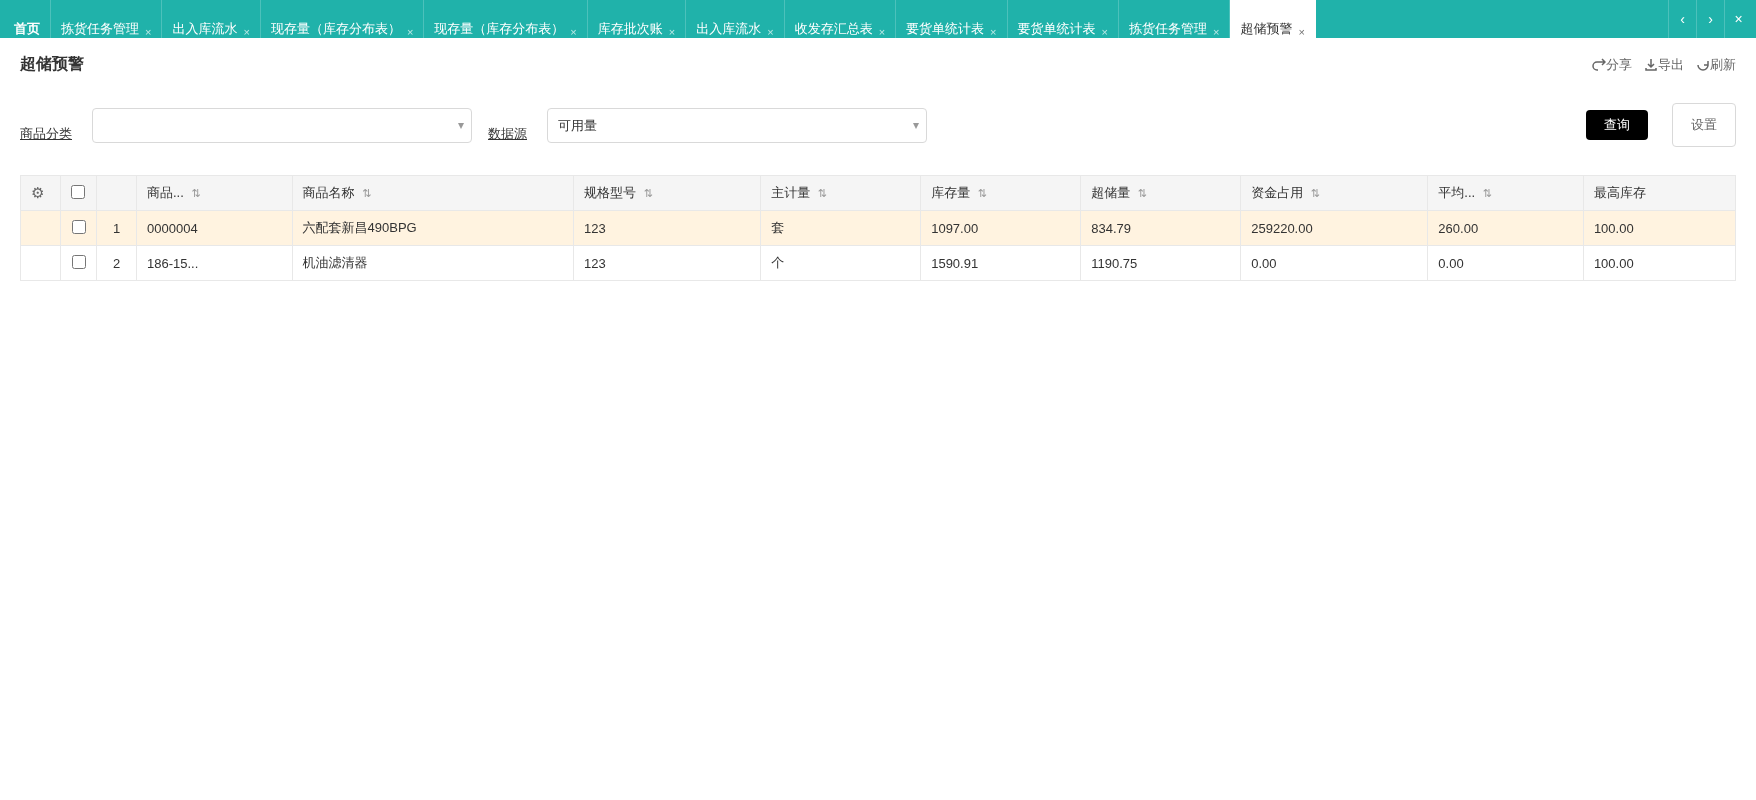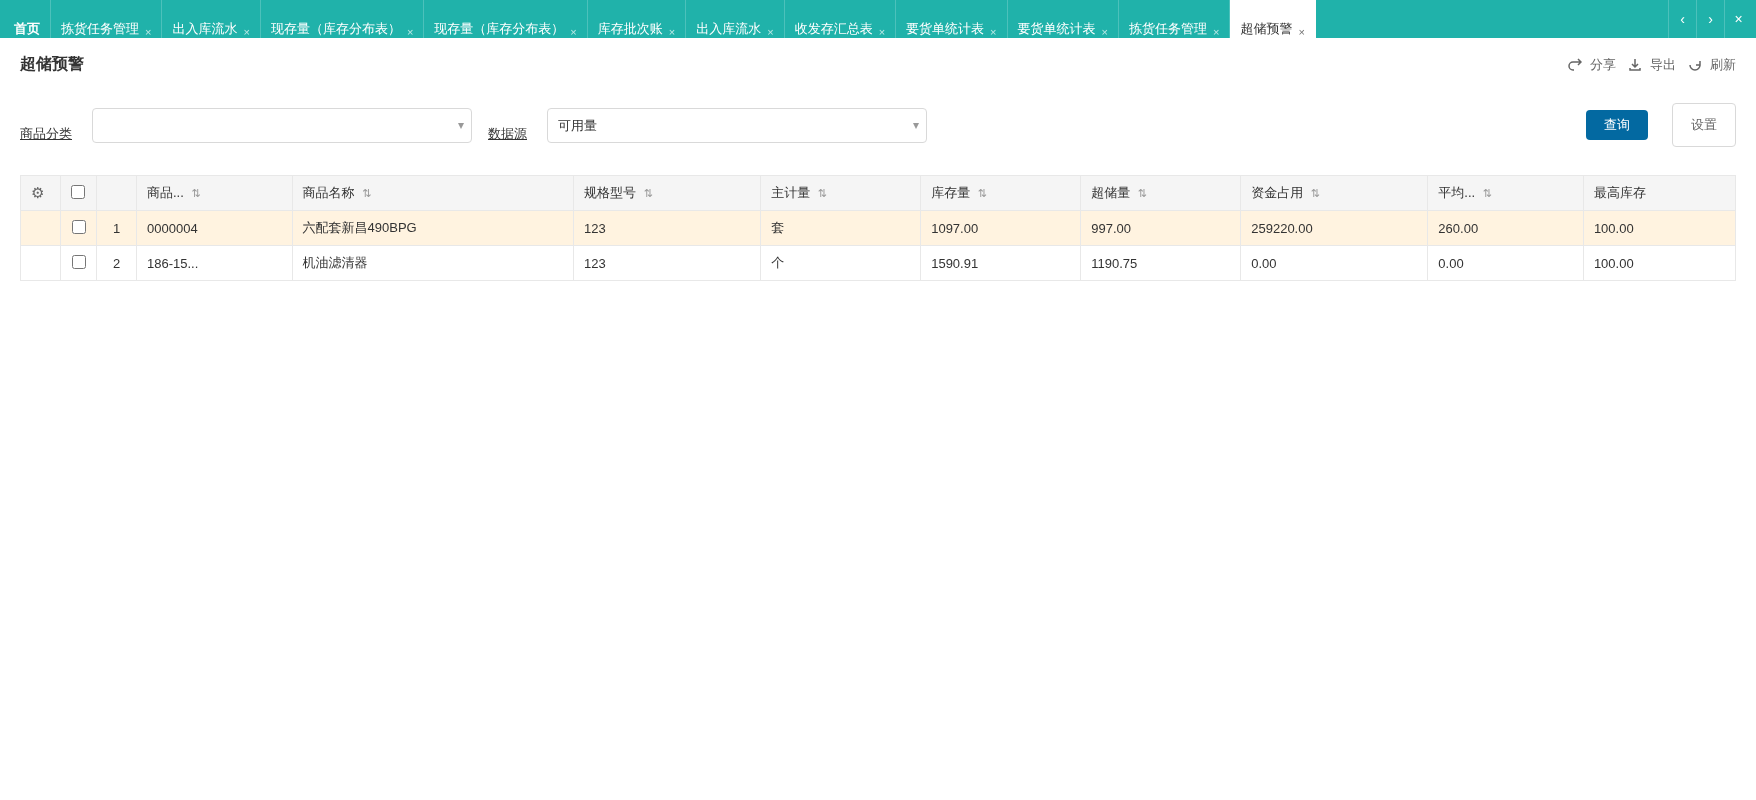--- a/index.html
+++ b/index.html
@@ -73,21 +73,21 @@
       color: #333;
     }
     .header-actions {
       display: flex;
       align-items: center;
       gap: 12px;
     }
     .header-action-btn {
       display: flex;
       align-items: center;
-      gap: 8px;
+      gap: 0;
       color: #666;
       cursor: pointer;
       font-size: 13px;
       background: none;
       border: none;
     }
 
     
     .filter-row {
       display: flex;
@@ -128,21 +128,21 @@
       padding: 0 28px 0 10px;
       font-size: 13px;
       color: #333;
       background: #fff;
       cursor: pointer;
       appearance: none;
       -webkit-appearance: none;
     }
 
     .btn-query {
-      background: #0369a1;
+      background: #000000;
       color: #fff;
       border: none;
       border-radius: 4px;
       padding: 6px 18px;
       font-size: 13px;
       cursor: pointer;
       margin-left: auto;
     }
     .btn-settings {
       background: #fff;
@@ -360,21 +360,21 @@
       <td class="gear-col"></td>
       <td class="check-col">
         <input type="checkbox" style="">
       </td>
       <td class="row-num-col">1</td>
       <td>0000004</td>
       <td>六配套新昌490BPG</td>
       <td>123</td>
       <td>套</td>
       <td>1097.00</td>
-      <td>997.00</td>
+      <td>834.79</td>
       <td>259220.00</td>
       <td>260.00</td>
       <td>100.00</td>
     </tr>
         <tr>
       <td class="gear-col"></td>
       <td class="check-col">
         <input type="checkbox" style="">
       </td>
       <td class="row-num-col">2</td>

